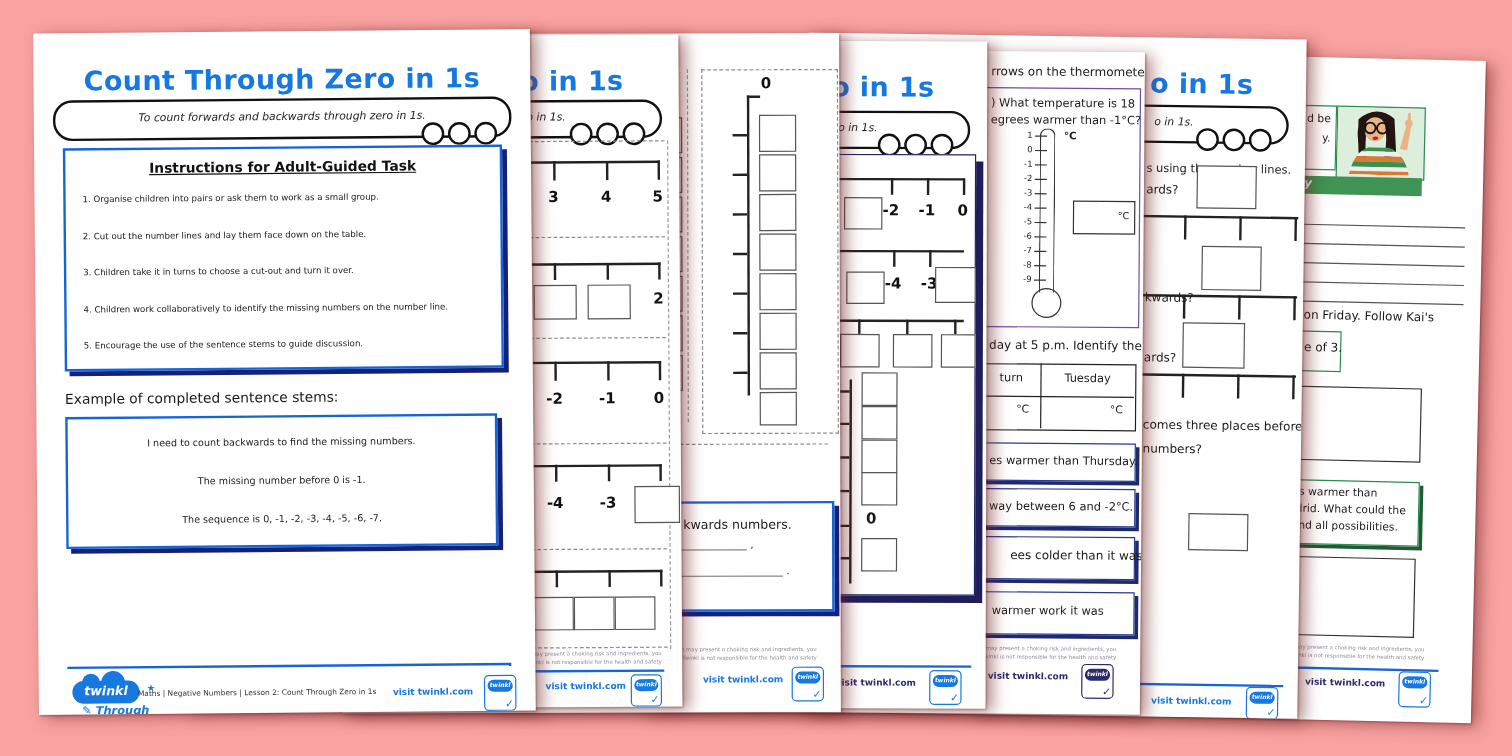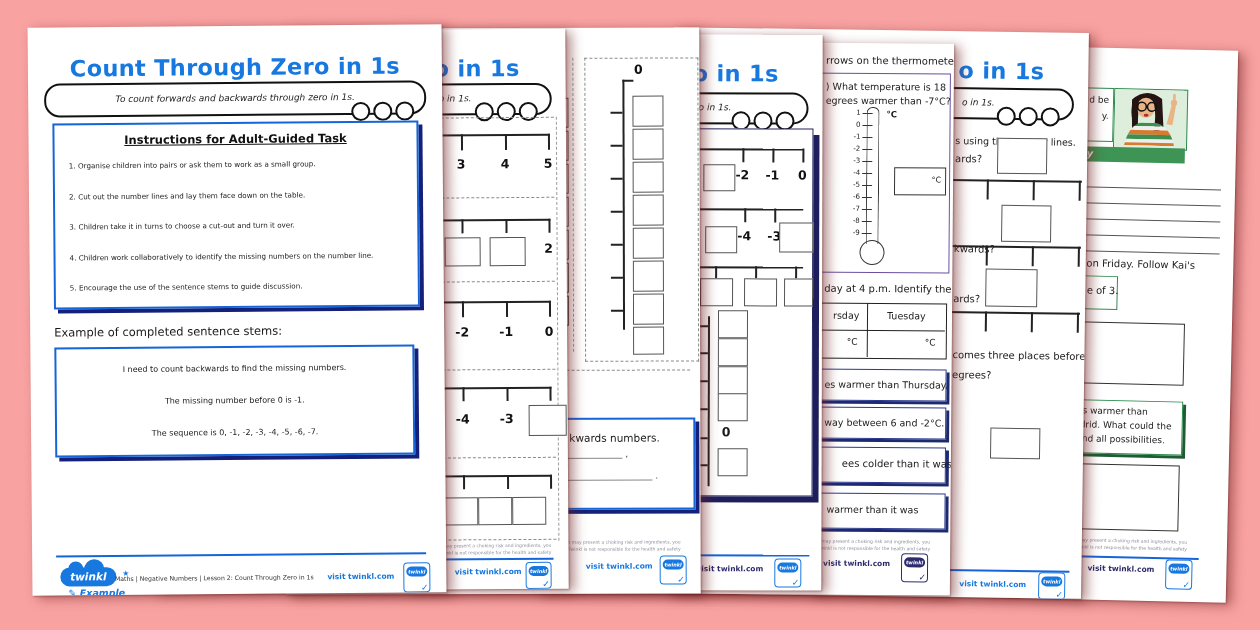--- a/index.html
+++ b/index.html
@@ -136,36 +136,36 @@
   </div>
   <div class="sq" style="left:315px;top:237px;width:50px;height:36px"></div>
   <span class="hand" style="left:283px;top:262px">ards?</span>
   <div>
     <div class="hl" style="left:0;top:280px;width:410px"></div>
     <div class="vt" style="left:315px;top:280px;height:20px"></div>
     <div class="vt" style="left:361px;top:280px;height:20px"></div>
     <div class="vt" style="left:407px;top:280px;height:20px"></div>
   </div>
   <span class="hand" style="left:283px;top:318px">comes three places before 0</span>
-  <span class="hand" style="left:283px;top:338px">egrees?</span>
+  <span class="hand" style="left:283px;top:338px">numbers?</span>
   <div class="sq" style="left:322px;top:396px;width:48px;height:29px"></div>
   <div class="blueline" style="left:15px;top:538px;right:12px"></div>
   <span class="visit" style="right:55px;top:548px">visit twinkl.com</span>
   <div class="badge" style="left:372px;top:540px;width:25px;height:25px">
     <div class="bcloud"></div>
     <span class="bct">twinkl</span>
     <span class="bchk">✓</span>
   </div>
 </div>
 
 <div class="page" style="left:537px;top:42px;width:415px;height:552px;transform:rotate(0.45deg);z-index:3">
   <span class="hand" style="left:287px;top:12px;font-size:10px">rrows on the thermometers.</span>
   <div class="purplebox" style="left:36px;top:30px;width:374px;height:198px"></div>
   <span class="hand" style="left:287px;top:38px;font-size:9.5px">) What temperature is 18</span>
-  <span class="hand" style="left:287px;top:52px;font-size:9.5px">egrees warmer than -7°C?</span>
+  <span class="hand" style="left:287px;top:52px;font-size:9.5px">egrees warmer than -1°C?</span>
   <div>
     <span class="hand" style="left:306px;top:66px;width:16px;text-align:right;font-size:7px">1</span>
     <span class="hand" style="left:306px;top:78px;width:16px;text-align:right;font-size:7px">0</span>
     <span class="hand" style="left:306px;top:90px;width:16px;text-align:right;font-size:7px">-1</span>
     <span class="hand" style="left:306px;top:102px;width:16px;text-align:right;font-size:7px">-2</span>
     <span class="hand" style="left:306px;top:114px;width:16px;text-align:right;font-size:7px">-3</span>
     <span class="hand" style="left:306px;top:126px;width:16px;text-align:right;font-size:7px">-4</span>
     <span class="hand" style="left:306px;top:138px;width:16px;text-align:right;font-size:7px">-5</span>
     <span class="hand" style="left:306px;top:150px;width:16px;text-align:right;font-size:7px">-6</span>
     <span class="hand" style="left:306px;top:162px;width:16px;text-align:right;font-size:7px">-7</span>
@@ -182,41 +182,41 @@
     <div class="hl" style="left:324px;top:166px;width:10px;height:1.3px;background:#333"></div>
     <div class="hl" style="left:324px;top:178px;width:10px;height:1.3px;background:#333"></div>
     <div class="hl" style="left:324px;top:190px;width:10px;height:1.3px;background:#333"></div>
     <div class="abs" style="left:328px;top:64px;width:11px;height:136px;border:1.5px solid #333;border-radius:6px 6px 0 0;border-bottom:none"></div>
     <div class="abs" style="left:322px;top:197px;width:23px;height:23px;border:1.5px solid #333;border-radius:50%"></div>
     <span class="hand" style="left:348px;top:66px;font-size:8.5px;font-weight:bold">°C</span>
   </div>
   <div class="abs" style="left:356px;top:124px;width:50px;height:26px;border:1.4px solid #333">
     <span class="hand" style="right:4px;top:7px;font-size:8px">°C</span>
   </div>
-  <span class="hand" style="left:287px;top:240px">day at 4 p.m. Identify the</span>
+  <span class="hand" style="left:287px;top:240px">day at 5 p.m. Identify the</span>
   <div>
     <div class="abs" style="left:240px;top:260px;width:168px;height:54px;border:1.6px solid #222"></div>
     <div class="abs" style="left:330px;top:260px;width:0;height:54px;border-left:1.6px solid #222"></div>
     <div class="abs" style="left:240px;top:287px;width:168px;height:0;border-top:1.6px solid #222"></div>
-    <span class="hand" style="left:296px;top:267px;font-size:9.5px">rsday</span>
+    <span class="hand" style="left:296px;top:267px;font-size:9.5px">turn</span>
     <span class="hand" style="left:350px;top:267px;font-size:9.5px">Tuesday</span>
     <span class="hand" style="left:310px;top:294px;font-size:9px">°C</span>
     <span class="hand" style="left:388px;top:294px;font-size:9px">°C</span>
   </div>
   <div class="stmtbox" style="left:240px;top:326px;width:168px;height:30px">
     <span class="hand" style="left:47px;top:9px;font-size:9.5px">es warmer than Thursday.</span>
   </div>
   <div class="stmtbox" style="left:240px;top:364px;width:168px;height:30px">
     <span class="hand" style="left:47px;top:9px;font-size:9.5px">way between 6 and -2°C.</span>
   </div>
   <div class="stmtbox" style="left:240px;top:404px;width:168px;height:34px">
     <span class="hand" style="left:65px;top:10px;font-size:10px">ees colder than it was</span>
   </div>
   <div class="stmtbox" style="left:240px;top:450px;width:168px;height:34px">
-    <span class="hand" style="left:50px;top:10px;font-size:9.5px">warmer than it was</span>
+    <span class="hand" style="left:50px;top:10px;font-size:9.5px">warmer work it was</span>
   </div>
   <span class="micro" style="right:20px;top:496px">parts which may present a choking risk and ingredients, you</span>
   <span class="micro" style="right:20px;top:503px">are unsure. Twinkl is not responsible for the health and safety</span>
   <span class="visit navytext" style="right:60px;top:516px">visit twinkl.com</span>
   <div class="badge navytext" style="left:366px;top:510px;width:25px;height:27px;color:#2d2b6e">
     <div class="bcloud"></div>
     <span class="bct">twinkl</span>
     <span class="bchk">✓</span>
   </div>
 </div>
@@ -465,21 +465,21 @@
     <div class="abs" style="left:0;right:0;top:16px;text-align:center;font-size:8px">I need to count backwards to find the missing numbers.</div>
     <div class="abs" style="left:0;right:0;top:48px;text-align:center;font-size:8px">The missing number before 0 is -1.</div>
     <div class="abs" style="left:0;right:0;top:80px;text-align:center;font-size:8px">The sequence is 0, -1, -2, -3, -4, -5, -6, -7.</div>
   </div>
   <div class="blueline" style="left:24px;top:528px;right:20px"></div>
   <div class="abs" style="left:28px;top:540px">
     <div class="cloud">
       <span class="cloudtxt">twinkl</span>
     </div>
     <span class="abs" style="left:62px;top:2px;color:#1778e0;font-size:8px">★</span>
-    <div class="planit" style="margin-top:1px;margin-left:8px">✎&nbsp;<span>Example</span></div>
+    <div class="planit" style="margin-top:1px;margin-left:8px">✎&nbsp;<span>Through</span></div>
   </div>
   <div class="abs" style="left:60px;right:110px;top:548px;text-align:center;font-size:6.2px;color:#333;white-space:nowrap">Maths | Negative Numbers | Lesson 2: Count Through Zero in 1s</div>
   <span class="visit" style="right:52px;top:547px">visit twinkl.com</span>
   <div class="badge" style="right:16px;top:538px;width:25px;height:28px">
     <div class="bcloud"></div>
     <span class="bct">twinkl</span>
     <span class="bchk">✓</span>
   </div>
 </div>
 

